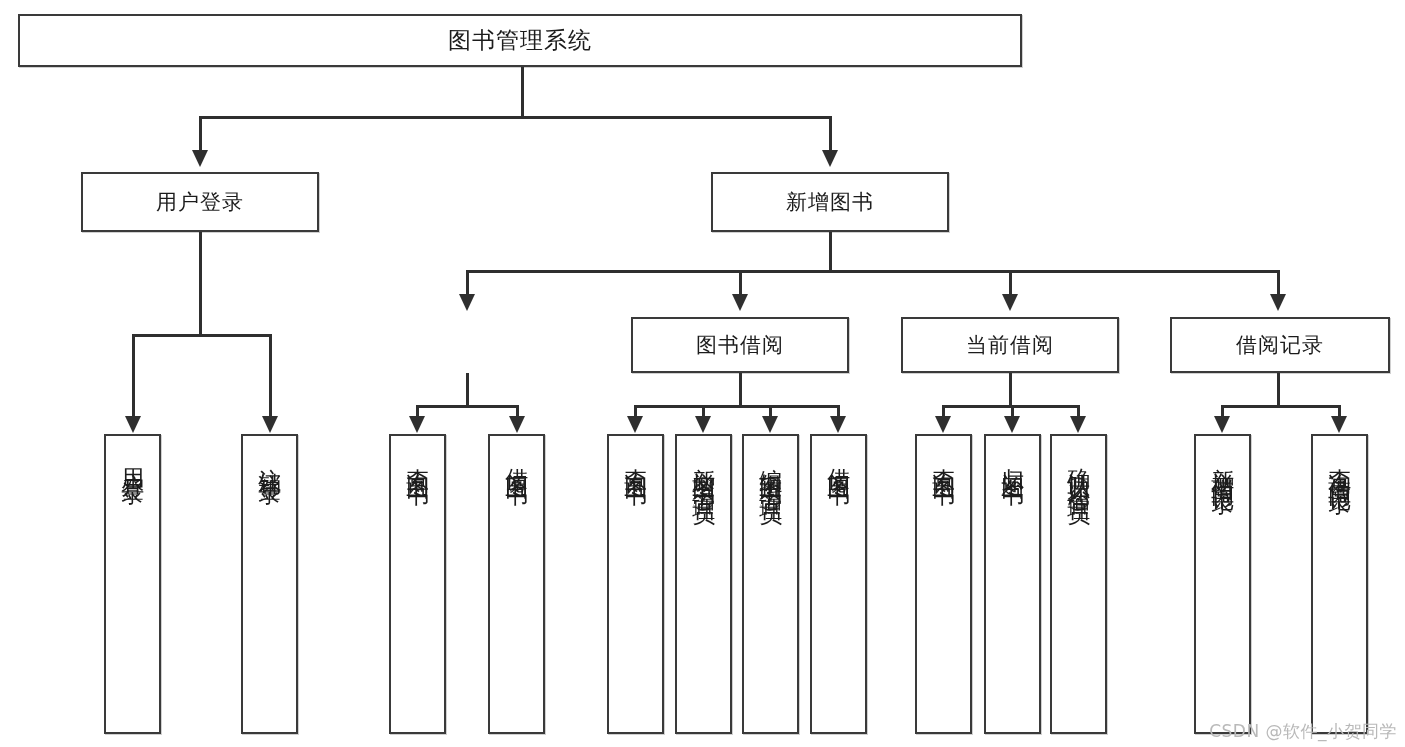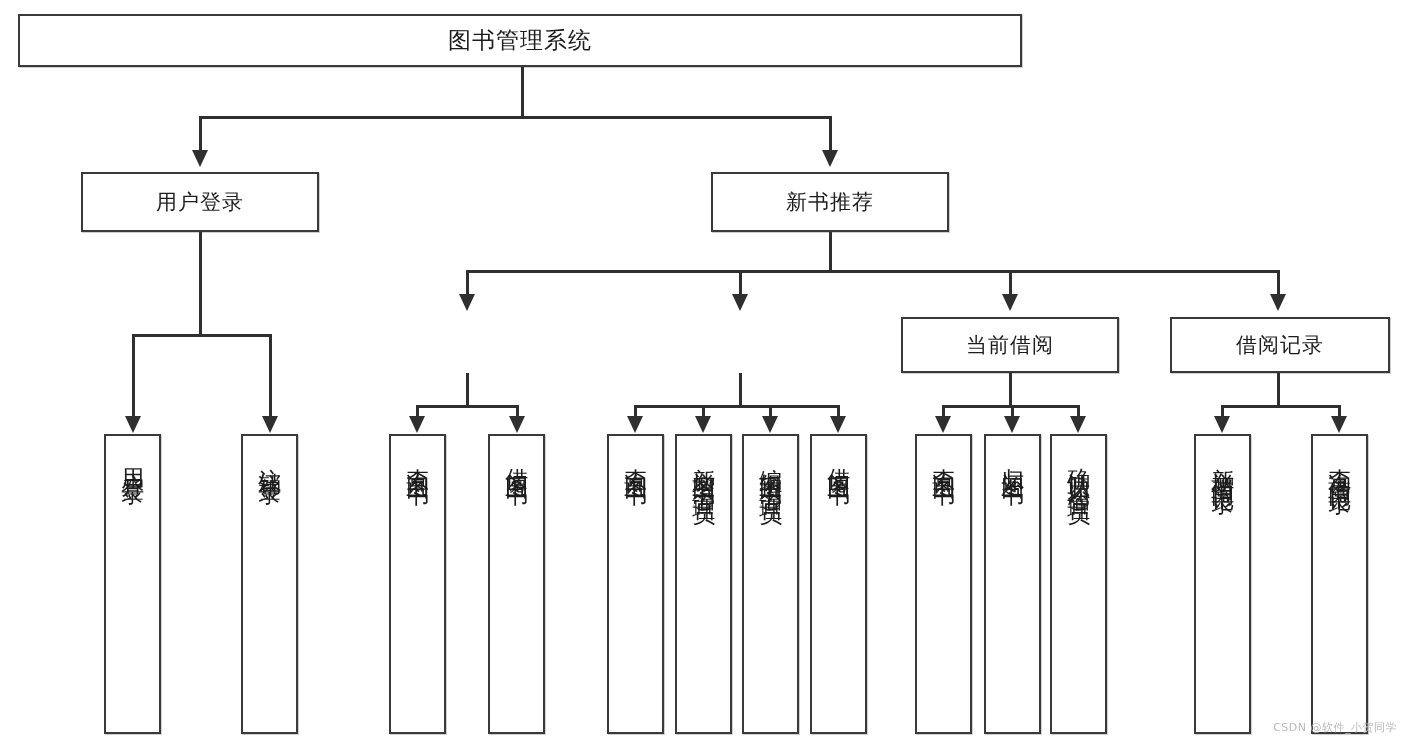--- a/index.html
+++ b/index.html
@@ -61,22 +61,22 @@
     position:absolute;
     width:0;height:0;
     border-left:8px solid transparent;
     border-right:8px solid transparent;
     border-top:17px solid #2f2f2f;
   }
   
   #watermark{
     position:absolute;
     right:8px;
-    bottom:12px;
-    font-size:11px;
+    bottom:4px;
+    font-size:17px;
     color:#b9b9b9;
     letter-spacing:.5px;
     white-space:nowrap;
     user-select:none;
   }
 </style>
 </head>
 <body>
 
 <div id="canvas">
@@ -89,41 +89,44 @@
   <div class="edge h" style="left:199px;top:116px;width:633px;"></div>
   <div class="edge v" style="left:199px;top:116px;height:36px;"></div>
   <div class="arrow" style="left:192px;top:150px;"></div>
   <div class="edge v" style="left:829px;top:116px;height:36px;"></div>
   <div class="arrow" style="left:822px;top:150px;"></div>
 
   <div class="node" style="left:81px;top:172px;width:238px;height:60px;">
     <span class="lbl">用户登录</span>
   </div>
   <div class="node" style="left:711px;top:172px;width:238px;height:60px;">
-    <span class="lbl">新书推荐</span>
+    <span class="lbl">新增图书</span>
   </div>
 
   <div class="edge v" style="left:199px;top:232px;height:104px;"></div>
   <div class="edge h" style="left:132px;top:334px;width:138px;"></div>
   <div class="edge v" style="left:132px;top:334px;height:84px;"></div>
   <div class="arrow" style="left:125px;top:416px;"></div>
   <div class="edge v" style="left:269px;top:334px;height:84px;"></div>
   <div class="arrow" style="left:262px;top:416px;"></div>
 
   <div class="edge v" style="left:829px;top:232px;height:40px;"></div>
   <div class="edge h" style="left:466px;top:270px;width:812px;"></div>
   <div class="edge v" style="left:466px;top:270px;height:26px;"></div>
   <div class="arrow" style="left:459px;top:294px;"></div>
   <div class="edge v" style="left:739px;top:270px;height:26px;"></div>
   <div class="arrow" style="left:732px;top:294px;"></div>
   <div class="edge v" style="left:1009px;top:270px;height:26px;"></div>
   <div class="arrow" style="left:1002px;top:294px;"></div>
   <div class="edge v" style="left:1277px;top:270px;height:26px;"></div>
   <div class="arrow" style="left:1270px;top:294px;"></div>
 
+  <div class="node" style="left:631px;top:317px;width:218px;height:56px;">
+    <span class="lbl">图书借阅</span>
+  </div>
   <div class="node" style="left:901px;top:317px;width:218px;height:56px;">
     <span class="lbl">当前借阅</span>
   </div>
   <div class="node" style="left:1170px;top:317px;width:220px;height:56px;">
     <span class="lbl">借阅记录</span>
   </div>
 
   <div class="edge v" style="left:466px;top:373px;height:34px;"></div>
   <div class="edge h" style="left:416px;top:405px;width:102px;"></div>
   <div class="edge v" style="left:416px;top:405px;height:14px;"></div>

